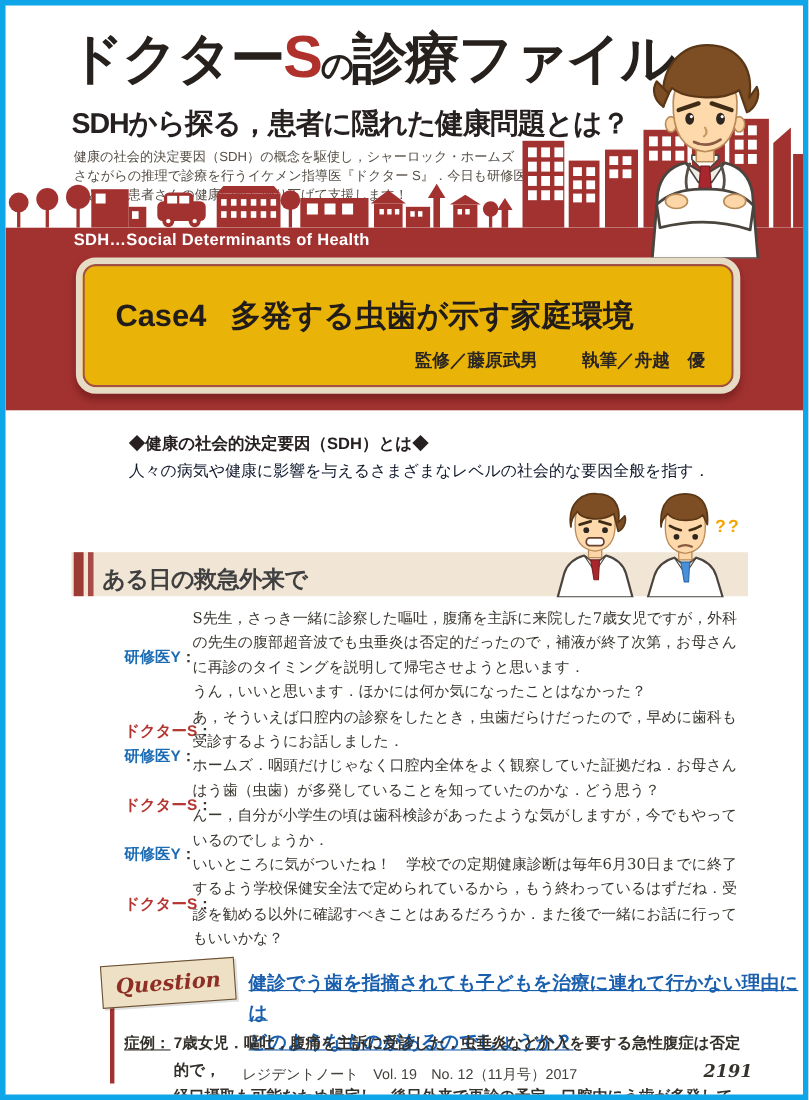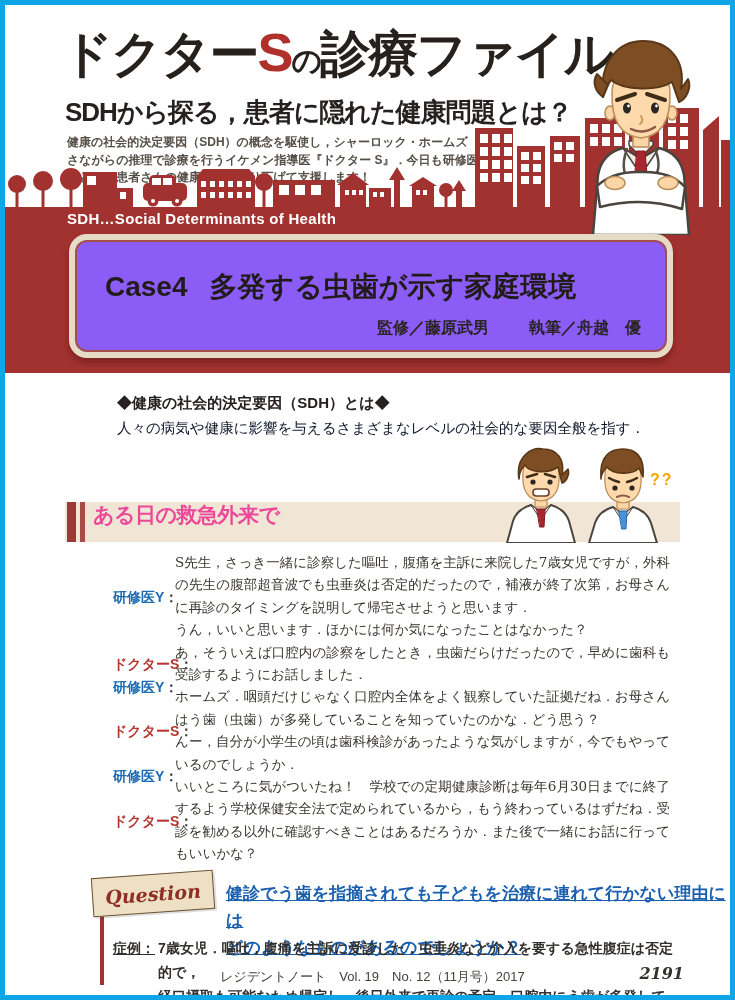--- a/index.html
+++ b/index.html
@@ -9,44 +9,44 @@
     border:5px solid #0ea5e9;overflow:hidden;
     font-family:"Liberation Sans",sans-serif;
   }
   .abs{position:absolute;}
   
   .title{top:20px;left:57px;font-weight:900;color:#27211e;letter-spacing:-2px;line-height:1;white-space:nowrap;}
   .title .t-big{font-size:50px;}
   .title .t-accent{font-size:54px;color:#b0312c;}
   .title .t-small{font-size:30px;}
   .subtitle{top:90px;left:60px;font-size:26px;font-weight:800;color:#262120;letter-spacing:-1px;white-space:nowrap;}
-  .intro{top:129px;left:62px;font-size:12px;line-height:17.5px;color:#564f47;font-weight:700;}
+  .intro{top:129px;left:62px;font-size:12px;line-height:17.5px;color:#564f47;font-weight:400;}
   
   .skyline{top:95px;left:0;}
   .redband{top:202px;left:0;width:735px;height:166px;background:#a23230;}
   .banner-text{top:205px;left:62px;color:#ffffff;font-size:15px;font-weight:700;letter-spacing:.3px;}
   .doctor-big{top:28px;left:550px;}
   
   .casebox{
-    top:229px;left:64px;width:604px;height:124px;background:#8b5cf6;
+    top:229px;left:64px;width:604px;height:124px;background:#eab308;
     border:6px solid #e6dcc6;border-radius:18px;box-sizing:border-box;
     box-shadow:inset 0 0 0 2px #a35048, 0 5px 7px rgba(60,10,10,.35);
   }
   .case-line{position:absolute;left:30px;top:28px;font-size:28px;font-weight:800;color:#211c1a;letter-spacing:0;white-space:nowrap;}
   .case-label{margin-right:22px;}
   .credits{position:absolute;right:26px;bottom:13px;font-size:16px;font-weight:700;color:#2a2523;}
   .credits span{margin-left:40px;}
   
   .def-head{top:389px;left:112px;font-size:15px;font-weight:800;color:#262120;}
   .def-body{top:414px;left:112px;font-size:14.5px;color:#0f172a;font-family:"DejaVu Serif",serif;}
   
   .secband{top:497px;left:60px;width:615px;height:40px;background:#f1e6d6;}
   .bar1{top:497px;left:62px;width:9px;height:40px;background:#9c3a36;}
   .bar2{top:497px;left:75px;width:5px;height:40px;background:#a84a45;}
-  .sec-title{top:496px;left:88px;font-size:21px;font-weight:800;color:#ec4899;letter-spacing:-0.5px;}
+  .sec-title{top:508px;left:88px;font-size:21px;font-weight:800;color:#404040;letter-spacing:-0.5px;}
   .doctors-small{top:442px;left:488px;}
   .qmarks{top:466px;left:645px;color:#f5a400;font-size:16px;font-weight:800;letter-spacing:2px;}
   
   .dialogue{top:546px;left:108px;width:557px;}
   .dlg{position:relative;padding-left:62px;font-family:"DejaVu Serif",serif;font-size:13.5px;line-height:22.4px;color:#39352f;text-align:justify;}
   .spk-wrap{position:absolute;left:0;top:0;font-family:"Liberation Sans",sans-serif;font-weight:800;font-size:14px;white-space:nowrap;margin-top:35px;}
   .spk-wrap .colon{color:#39352f;font-weight:700;}
   
   .q-pole{top:893px;left:95px;width:4px;height:87px;background:#a23230;}
   .q-tag{

